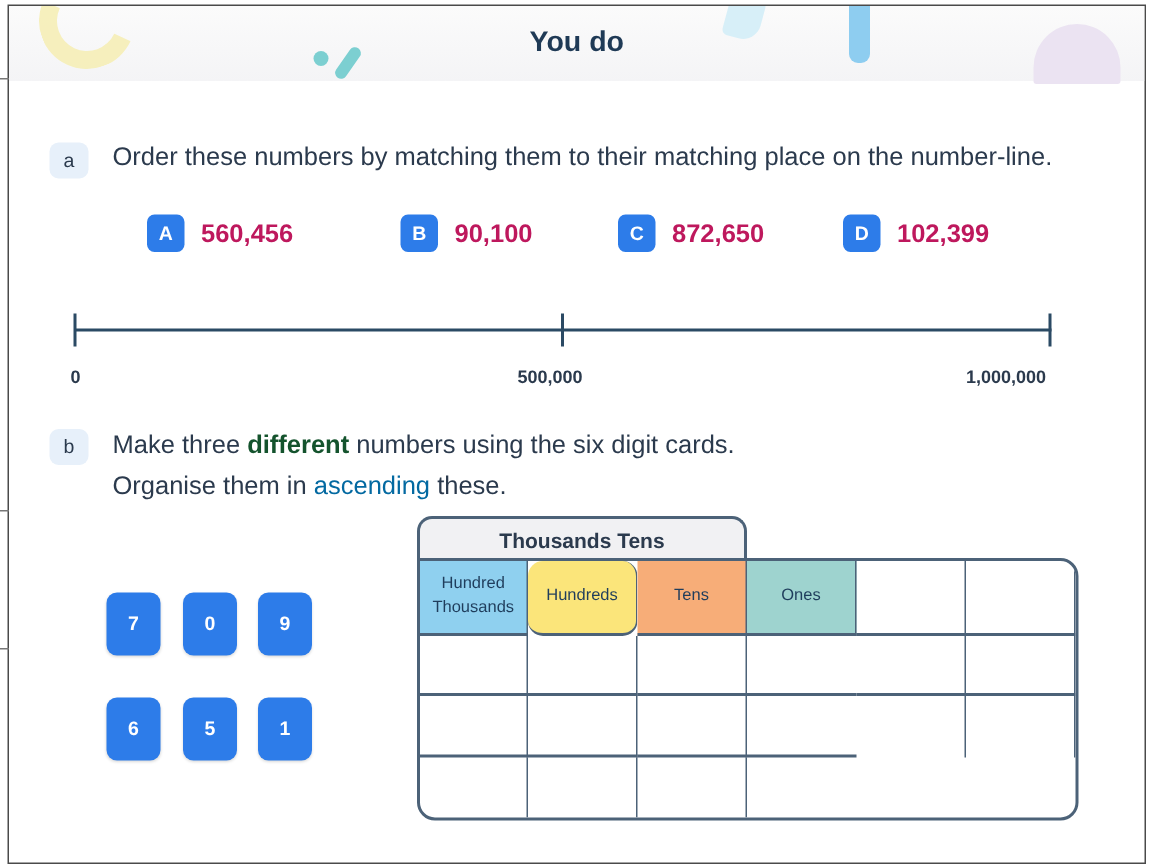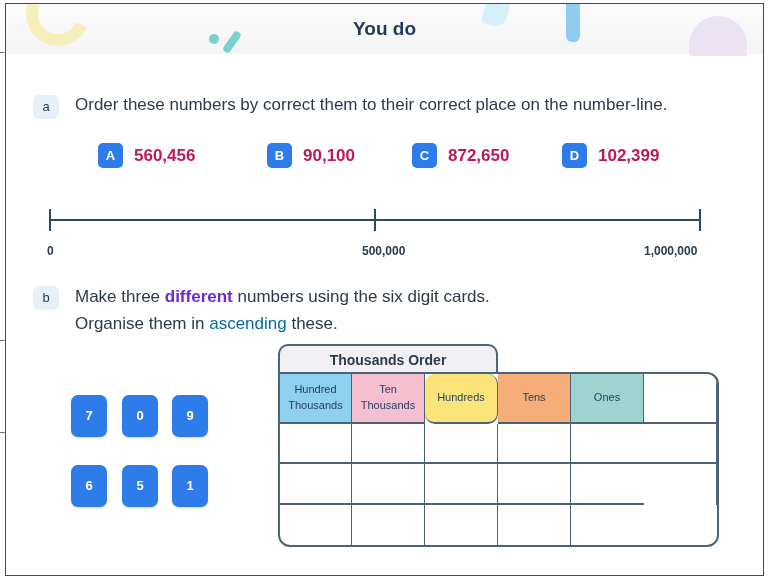--- a/index.html
+++ b/index.html
@@ -14,21 +14,21 @@
   .deco { position: absolute; }
   .deco-arc { left: 20px; top: -22px; width: 64px; height: 64px; border: 12px solid #f6efb7; border-top-color: transparent; border-right-color: transparent; border-radius: 50%; transform: rotate(-20deg); opacity: .9; }
   .deco-dot { left: 203px; top: 30px; width: 10px; height: 10px; border-radius: 50%; background: #7ccfd1; }
   .deco-bar { left: 222px; top: 26px; width: 8px; height: 24px; border-radius: 4px; background: #7ccfd1; transform: rotate(35deg); }
   .deco-blob1 { left: 478px; top: -6px; width: 24px; height: 28px; background: #d7eff8; border-radius: 4px 4px 12px 4px; transform: rotate(15deg); }
   .deco-blob2 { left: 560px; top: -4px; width: 14px; height: 42px; background: #8ecdf0; border-radius: 3px 3px 6px 6px; }
   .deco-dome { left: 683px; top: 12px; width: 58px; height: 40px; background: #ebe3f2; border-radius: 29px 29px 2px 2px; }
 
   .badge { position: absolute; width: 26px; height: 24px; border-radius: 6px; background: #e7f0fa; color: #2b3a4d; font-size: 13px; text-align: center; line-height: 24px; }
   .qtext { position: absolute; font-size: 17px; color: #2b3a4d; white-space: nowrap; }
-  .qtext b { font-weight: bold; color: #6d28d9; }
+  .qtext b { font-weight: bold; color: #14532d; }
   .accent { color: #0369a1; }
 
   .card { position: absolute; top: 139px; display: flex; align-items: center; gap: 11px; }
   .card-letter { width: 25px; height: 25px; border-radius: 5px; background: #2d7ce9; color: #fff; font-size: 13px; font-weight: bold; text-align: center; line-height: 25px; }
   .card-value { font-size: 17px; color: #be185d; font-weight: bold; }
 
   .nl-line { position: absolute; left: 44px; top: 215px; width: 651px; height: 2px; background: #2b4a64; }
   .nl-tick { position: absolute; top: 205px; width: 2px; height: 22px; background: #2b4a64; }
   .nl-label { position: absolute; top: 240px; font-size: 12px; font-weight: bold; color: #2b3a4d; }
 
@@ -50,21 +50,21 @@
     <div class="deco deco-arc"></div>
     <div class="deco deco-dot"></div>
     <div class="deco deco-bar"></div>
     <div class="deco deco-blob1"></div>
     <div class="deco deco-blob2"></div>
     <div class="deco deco-dome"></div>
     <div class="title">You do</div>
   </div>
 
   <div class="badge" style="left:27px; top:91px;">a</div>
-  <div class="qtext" style="left:69px; top:91px;">Order these numbers by correct them to their correct place on the number-line.</div>
+  <div class="qtext" style="left:69px; top:91px;">Order these numbers by matching them to their matching place on the number-line.</div>
 
   <div class="card" style="left:92px;">
     <div class="card-letter">A</div>
     <div class="card-value">560,456</div>
   </div>
   <div class="card" style="left:261px;">
     <div class="card-letter">B</div>
     <div class="card-value">90,100</div>
   </div>
   <div class="card" style="left:406px;">
@@ -75,43 +75,42 @@
     <div class="card-letter">D</div>
     <div class="card-value">102,399</div>
   </div>
 
   <div>
     <div class="nl-line"></div>
     <div class="nl-tick" style="left:43px;"></div>
     <div class="nl-tick" style="left:368px;"></div>
     <div class="nl-tick" style="left:693px;"></div>
     <div class="nl-label" style="left:41px;">0</div>
-    <div class="nl-label" style="left:356px;">500,000</div>
+    <div class="nl-label" style="left:339px;">500,000</div>
     <div class="nl-label" style="left:638px;">1,000,000</div>
   </div>
 
   <div class="badge" style="left:27px; top:282px;">b</div>
   <div class="qtext" style="left:69px; top:283px;">
     <span>Make three </span><b>different</b><span> numbers using the six digit cards.</span>
   </div>
   <div class="qtext" style="left:69px; top:310px;">
     <span>Organise them in </span><span class="accent">ascending</span><span> these.</span>
   </div>
 
   <div class="digit" style="left:65px; top:391px;">7</div>
   <div class="digit" style="left:116px; top:391px;">0</div>
   <div class="digit" style="left:166px; top:391px;">9</div>
   <div class="digit" style="left:65px; top:461px;">6</div>
   <div class="digit" style="left:116px; top:461px;">5</div>
   <div class="digit" style="left:166px; top:461px;">1</div>
 
-  <div class="tg">Thousands Order</div>
+  <div class="tg">Thousands Tens</div>
   <div class="grid">
     <div class="hcell" style="background:#8fd0ef;">Hundred Thousands</div>
-    <div class="hcell" style="background:#f6bfcf;">Ten Thousands</div>
     <div class="hcell" style="background:#fbe57a;border-radius:10px;">Hundreds</div>
     <div class="hcell" style="background:#f7ad78;">Tens</div>
     <div class="hcell" style="background:#9ed3cf;">Ones</div>
 
     <div class="cell"></div>
     <div class="cell"></div>
     <div class="cell"></div>
     <div class="cell"></div>
     <div class="cell"></div>
     <div class="cell last-col"></div>

